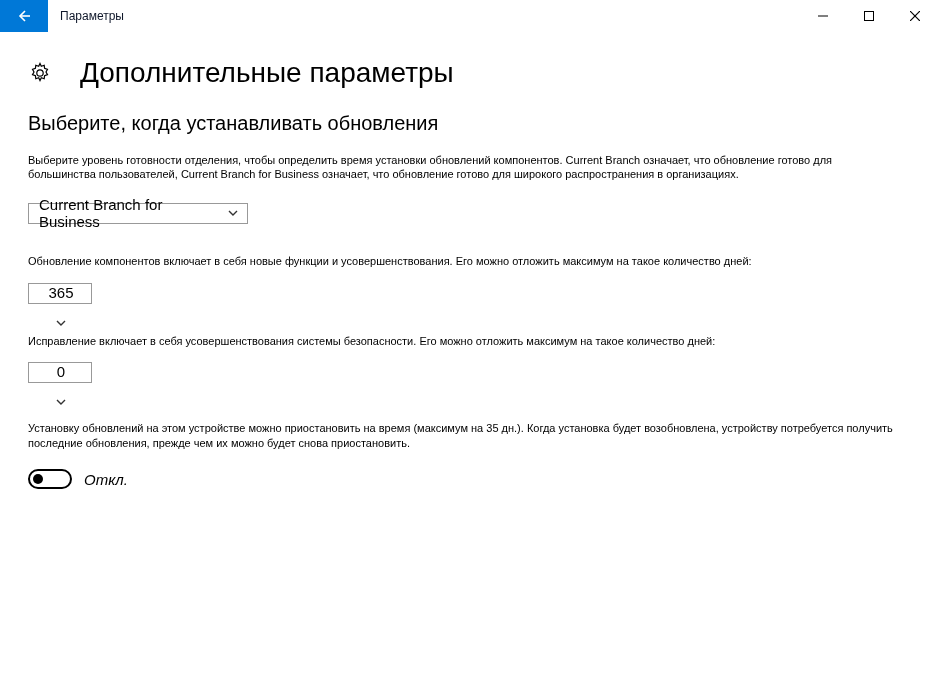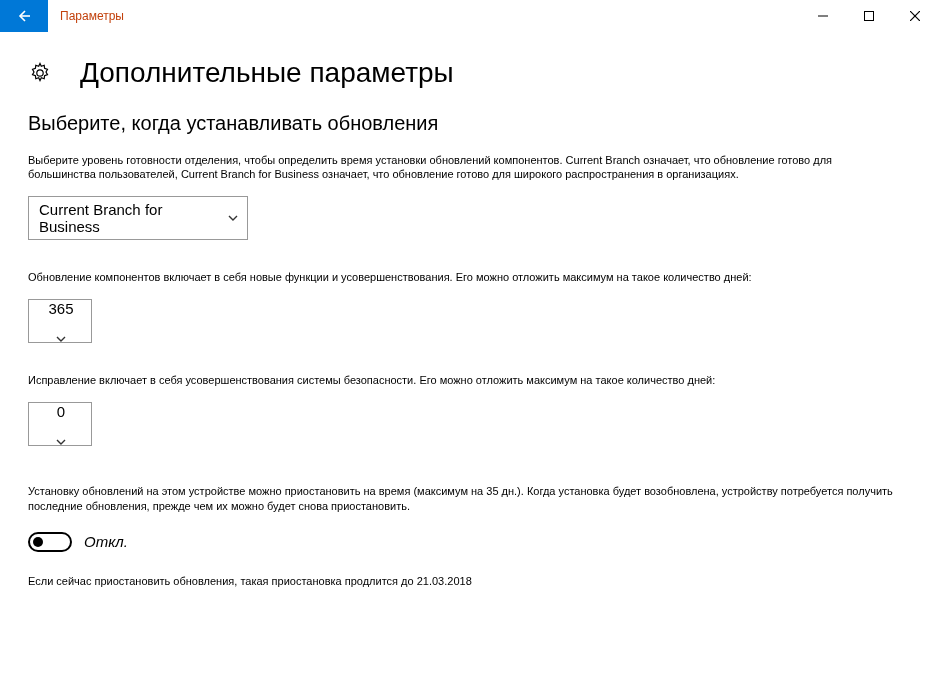--- a/index.html
+++ b/index.html
@@ -18,21 +18,21 @@
     width: 48px; height: 32px;
     background: #0078d7; color: #fff;
     display: flex; align-items: center; justify-content: center;
     cursor: pointer;
   }
   .back-btn svg { width: 16px; height: 16px; stroke: #fff; fill: none; stroke-width: 1.6; }
   .title {
     flex: 0 0 auto;
     padding: 0 12px;
     font-size: 12px; line-height: 32px;
-    color: #c2410c;
+    color: #0f172a;
   }
   .title-spacer { flex: 1 1 auto; }
   .caption-btn {
     width: 46px; height: 32px;
     display: flex; align-items: center; justify-content: center;
     cursor: pointer;
   }
   .caption-btn svg { width: 10px; height: 10px; stroke: #000; fill: none; stroke-width: 1; }
   .caption-btn.close svg { stroke-width: 1.2; }
   .content {
@@ -52,21 +52,21 @@
   .section-title {
     font-size: 20px; font-weight: 400; margin-bottom: 18px;
   }
   .body-text {
     font-size: 11px; line-height: 1.35;
     margin-bottom: 14px;
     max-width: 870px;
   }
   .dropdown {
     display: inline-flex; align-items: center;
-    border: 1px solid #999; height: 44px;
+    border: 1px solid #999; height: 21px;
     padding: 0 8px 0 10px;
     font-size: 15px; cursor: pointer;
     margin-bottom: 30px;
     min-width: 60px;
     gap: 16px;
     background: #fff;
   }
   .dropdown.wide { width: 220px; justify-content: space-between; }
   .dropdown.narrow { width: 64px; justify-content: space-between; flex-direction: column; }
   .chev { width: 12px; height: 12px; stroke: #333; fill: none; stroke-width: 1.4; flex: 0 0 auto; }
@@ -162,16 +162,15 @@
   <div class="section2">
     <p class="body-text">Установку обновлений на этом устройстве можно приостановить на время (максимум на 35 дн.). Когда установка будет возобновлена, устройству потребуется получить последние обновления, прежде чем их можно будет снова приостановить.</p>
 
     <div class="toggle-row">
       <div class="toggle">
         <div class="knob"></div>
       </div>
       <span class="toggle-label">Откл.</span>
     </div>
 
-    <p class="body-text" style="margin-bottom:0">Если сейчас приостановить обновления, такая приостановка продлится до 21.03.2018</p>
   </div>
 
 </div>
 
 </body></html>

